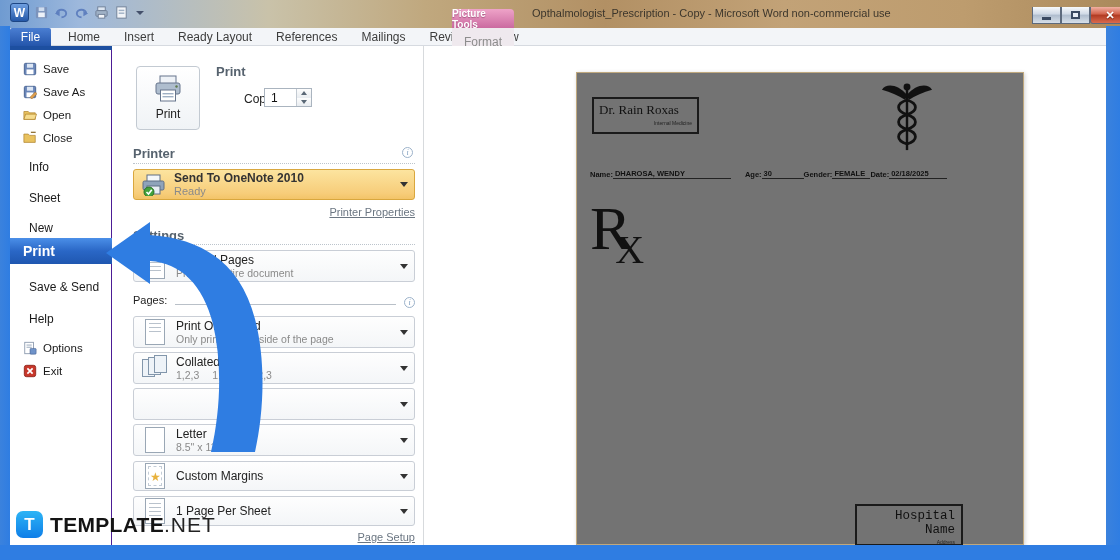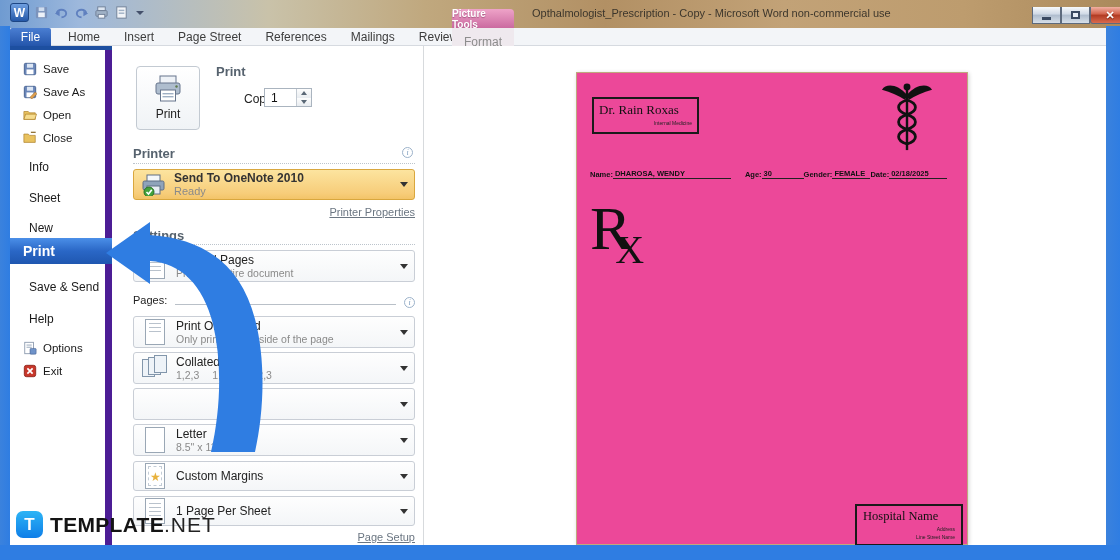--- a/index.html
+++ b/index.html
@@ -40,21 +40,21 @@
   .file-tab { position:absolute; left:10px; top:0; width:41px; height:18px;
     background:linear-gradient(#4a7ed2,#2455ab); color:#fff; font-size:12px;
     display:flex; align-items:center; justify-content:center; border-radius:2px 2px 0 0; }
   .tabs { position:absolute; left:56px; top:0; height:18px; display:flex; }
   .rtab { padding:0 12px; font-size:12px; color:#3d3d3d; display:flex; align-items:center; }
   .format-tab { position:absolute; left:452px; top:0; width:62px; height:27px;
     font-size:12px; color:#8d8d8d; display:flex; align-items:center; justify-content:center; background:#efe9ee; }
 
   
   .backstage { position:absolute; left:10px; top:46px; width:1096px; height:499px; background:#fff; }
-  .sidebar { position:absolute; left:0; top:0; width:102px; height:499px; background:#fff; border-right:7px solid #4c1d95; }
+  .sidebar { position:absolute; left:0; top:0; width:102px; height:499px; background:#fff; border-right:1px solid #4c1d95; }
   .sidebar-topstrip { position:absolute; left:0; top:0; width:102px; height:4px; background:#1d4fa0; }
   .sb-item { position:absolute; left:0; width:102px; height:22px; display:flex; align-items:center;
     padding-left:13px; gap:6px; font-size:11.5px; color:#1a1a1a; cursor:default; }
   .sb-plain { padding-left:19px; font-size:12px; }
   .sb-print { height:26px; background:linear-gradient(#4b8fe8,#2a67c6 50%,#1f57b0);
     color:#fff; font-weight:bold; font-size:14px; padding-left:13px; }
   .sb-ic { width:14px; height:14px; flex:0 0 14px; }
 
   
   .panel { position:absolute; left:102px; top:0; width:311px; height:499px; background:#fff; }
@@ -99,34 +99,34 @@
   .pg.halflines::after { content:""; position:absolute; left:3px; right:3px; top:3px; height:9px;
     background:repeating-linear-gradient(#b9c2cc 0 1.5px, transparent 1.5px 4px); }
   .collated { position:relative; width:26px; height:26px; }
   .collated i { position:absolute; width:13px; height:18px; border:1px solid #8296ab; background:#eef3f8; }
   .collated i:nth-child(1){left:0;top:4px;} .collated i:nth-child(2){left:6px;top:2px;} .collated i:nth-child(3){left:12px;top:0;}
   .margin-star { position:absolute; left:4px; top:6px; color:#e8b23c; font-size:12px; }
   .pg.dashed::after { content:""; position:absolute; left:2px; right:2px; top:2px; bottom:2px; border:1px dashed #c3ccd6; }
 
   
   .preview { position:absolute; left:413px; top:0; width:683px; height:499px; background:#fff; border-left:1px solid #d7dadd; }
-  .page { position:absolute; left:152px; top:26px; width:392px; height:473px; background:#ec4899;
+  .page { position:absolute; left:152px; top:26px; width:448px; height:473px; background:#737373;
     border:1px solid #bfa87e; box-shadow:1px 1px 4px rgba(0,0,0,.18); }
   .dr-box { position:absolute; left:15px; top:24px; width:107px; height:37px; border:2px solid #1a1a1a; padding:3px 5px; }
   .dr-name { font-family:"Liberation Serif",serif; font-size:13px; color:#111; }
   .dr-sub { font-size:5px; color:#222; text-align:right; margin-top:2px; }
   .caduceus { position:absolute; left:298px; top:8px; }
   .patient-line { position:absolute; left:13px; top:96px; width:364px; display:flex; align-items:flex-end;
     font-size:7.5px; color:#111; font-weight:bold; white-space:nowrap; }
   .pv { border-bottom:1px solid #222; font-weight:bold; padding:0 2px; }
   .rx { position:absolute; left:13px; top:126px; font-family:"Liberation Serif",serif; color:#111; }
   .rx-r { font-size:62px; line-height:58px; }
   .rx-x { font-size:40px; line-height:36px; position:relative; left:-16px; top:14px; }
   .hosp-box { position:absolute; left:278px; top:431px; width:108px; height:42px; border:2px solid #1a1a1a; padding:3px 6px; }
-  .hosp-name { font-family:Liberation Serif, serif; font-size:12.5px; color:#111; text-align:left; }
+  .hosp-name { font-family:Liberation Mono, monospace; font-size:12.5px; color:#111; text-align:right; }
   .hosp-line { font-size:5px; color:#222; text-align:right; margin-top:2px; }
 
   
   .arrow-svg { position:absolute; left:0; top:0; z-index:50; pointer-events:none; }
   .brand { position:absolute; left:16px; top:511px; z-index:60; display:flex; align-items:center; gap:7px; }
   .brand-tile { width:27px; height:27px; border-radius:7px; background:linear-gradient(#2db4f5,#0e7ee8);
     color:#fff; font-size:17px; font-weight:bold; display:flex; align-items:center; justify-content:center; }
   .brand-name { font-size:21px; font-weight:800; color:#141414; letter-spacing:.3px; }
   .brand-tld { font-size:21px; font-weight:400; color:#222; letter-spacing:1px; }
 </style>
@@ -176,21 +176,21 @@
           <div class="glyph-x">✕</div>
         </div>
     </div>
   </div>
 
   <div class="tabrow">
     <div class="file-tab">File</div>
     <div class="tabs">
       <div class="rtab">Home</div>
       <div class="rtab">Insert</div>
-      <div class="rtab">Page Street</div>
+      <div class="rtab">Ready Layout</div>
       <div class="rtab">References</div>
       <div class="rtab">Mailings</div>
       <div class="rtab">Review</div>
       <div class="rtab">View</div>
     </div>
     <div class="format-tab">Format</div>
   </div>
 
   <div class="backstage">
 

